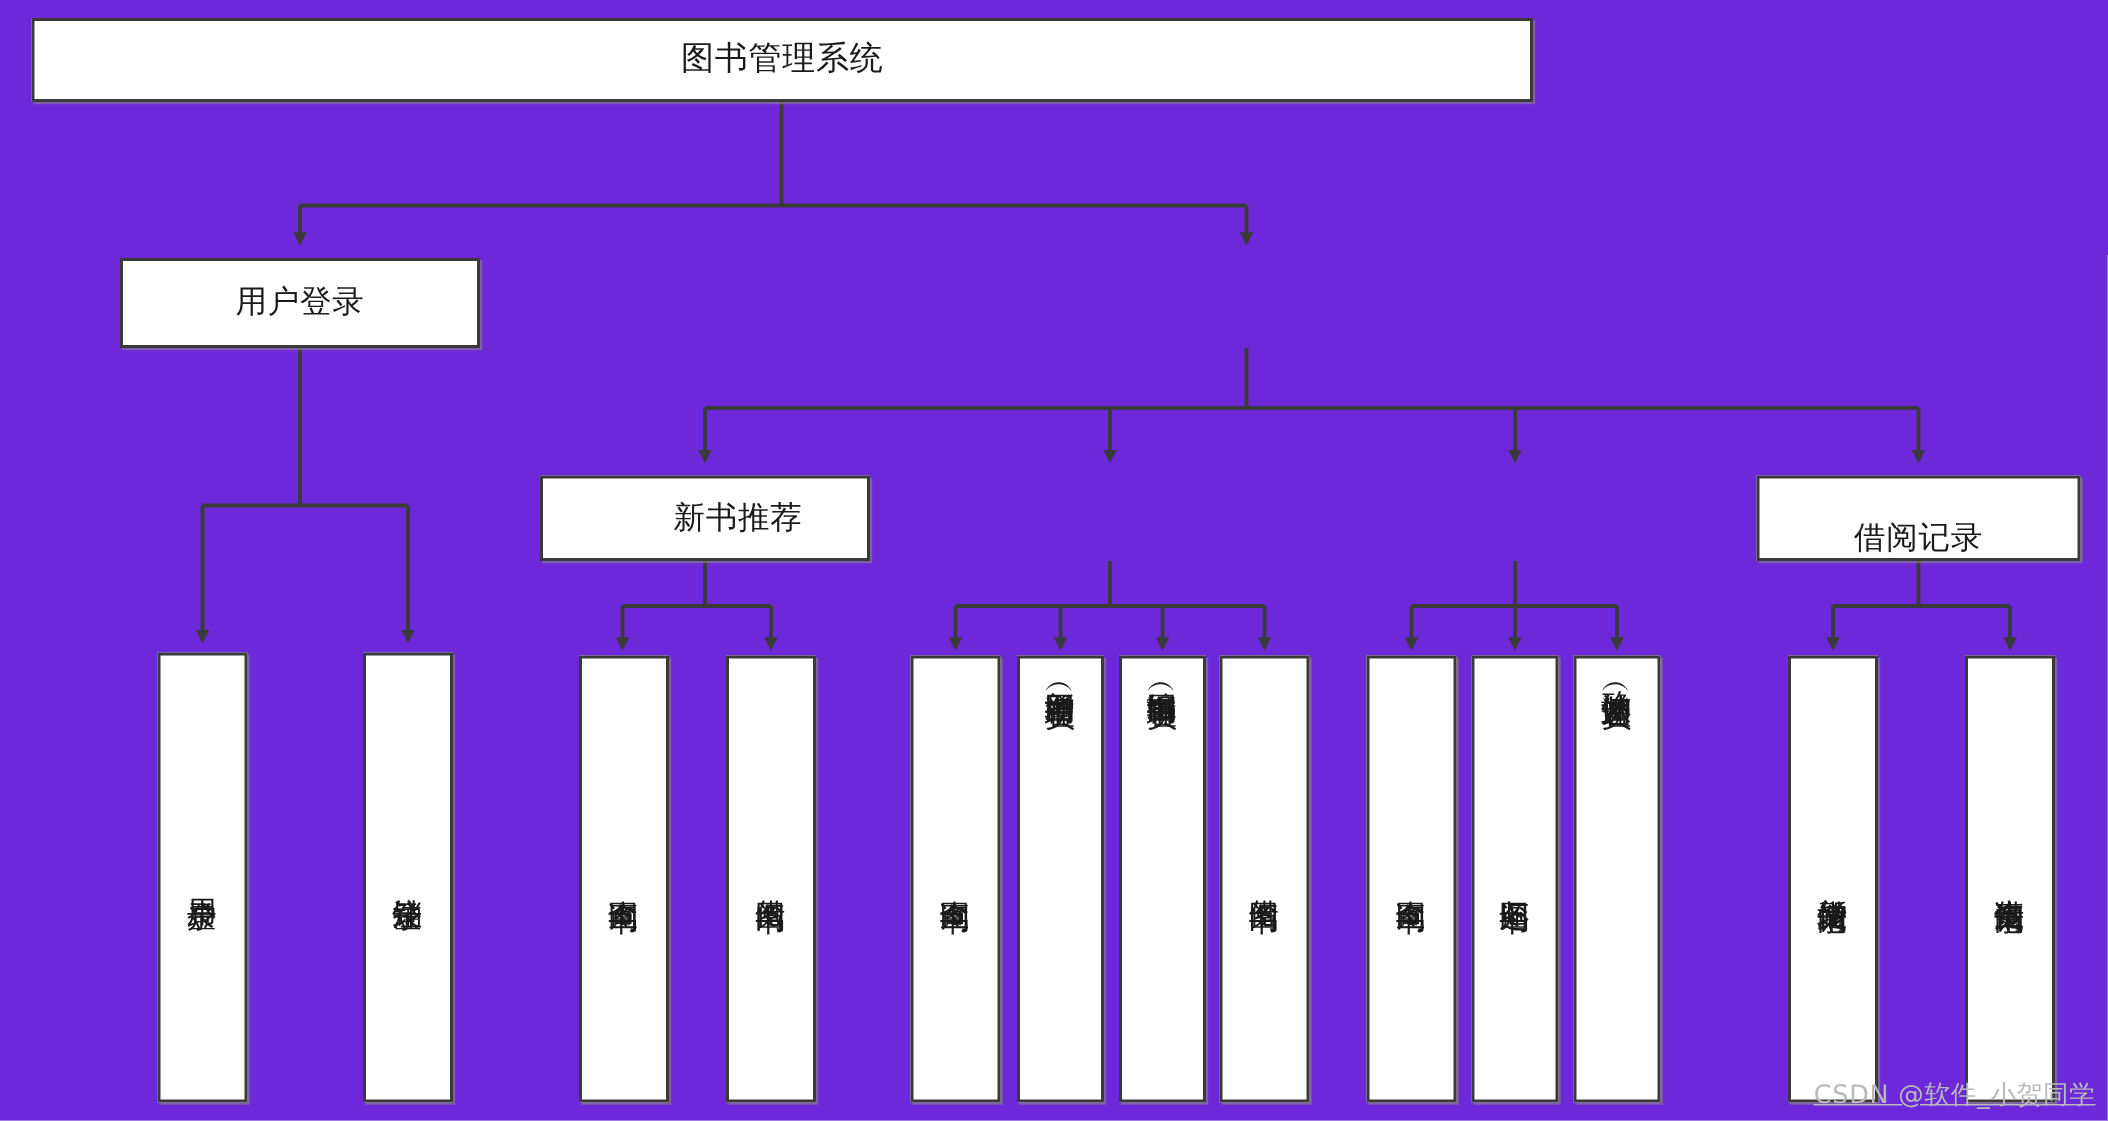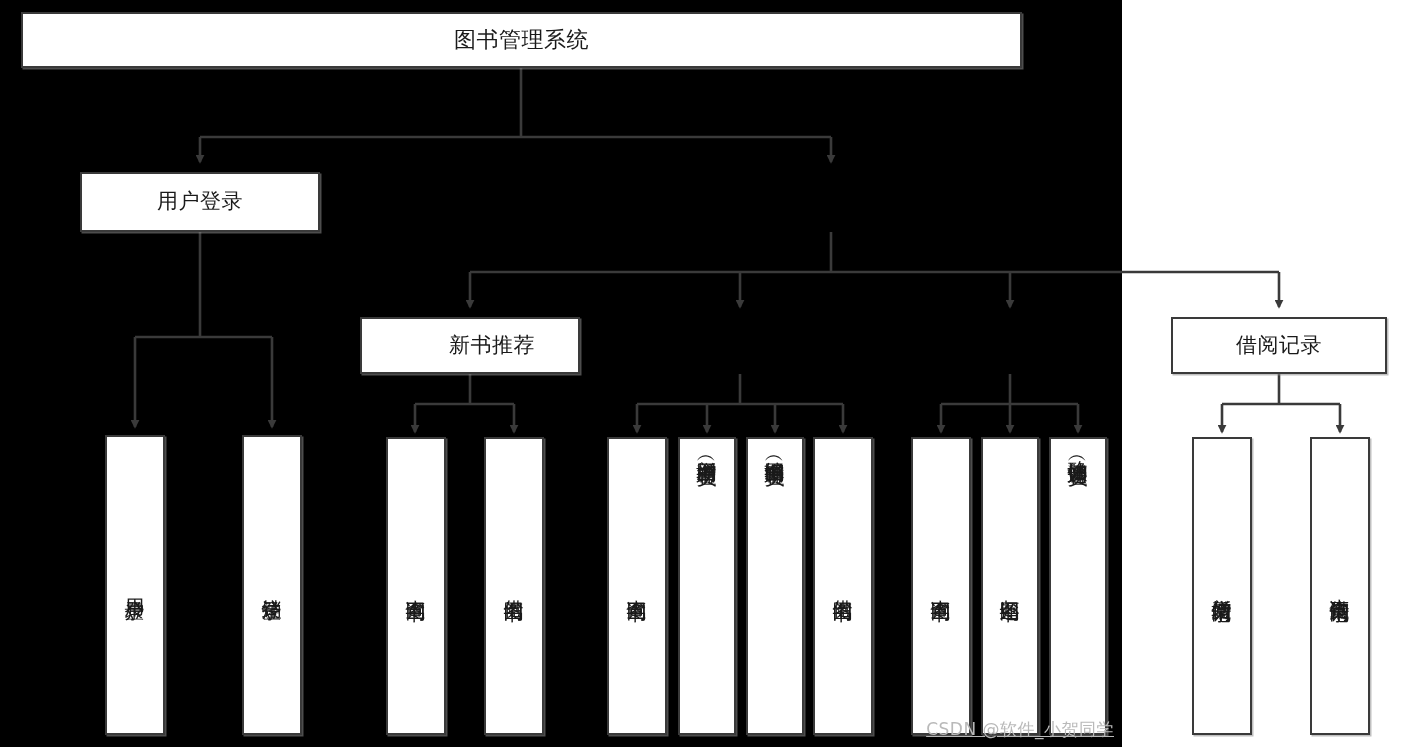--- a/index.html
+++ b/index.html
@@ -9,23 +9,23 @@
     background: #ffffff;
   }
   body {
     font-family: "DejaVu Sans", "Liberation Sans", sans-serif;
     width: 1405px;
     height: 747px;
     overflow: hidden;
   }
   #diagram-root {
     position: relative;
-    width: 1122px;
+    width: 1405px;
     height: 747px;
-    background: #000000;
+    background: #6d28d9;
   }
   #edge-layer {
     position: absolute;
     left: 0;
     top: 0;
     width: 1405px;
     height: 747px;
     pointer-events: none;
   }
   .node {
@@ -141,21 +141,21 @@
     <span class="node-label">图书管理系统</span>
   </div>
 
   <div class="node horiz" style="left:80px; top:172px; width:240px; height:60px;">
     <span class="node-label">用户登录</span>
   </div>
 
   <div class="node horiz" style="left:360px; top:317px; width:220px; height:57px;padding-left:44px;">
     <span class="node-label">新书推荐</span>
   </div>
-  <div class="node horiz" style="left:1171px; top:317px; width:216px; height:57px;">
+  <div class="node horiz" style="left:1171px; top:317px; width:216px; height:57px;align-items:flex-end;">
     <span class="node-label">借阅记录</span>
   </div>
 
   <div class="node vert" style="left:105px; top:435px; width:60px; height:300px;">
     <span class="node-label">用户登录</span>
   </div>
   <div class="node vert" style="left:242px; top:435px; width:60px; height:300px;">
     <span class="node-label">注销登录</span>
   </div>
 

